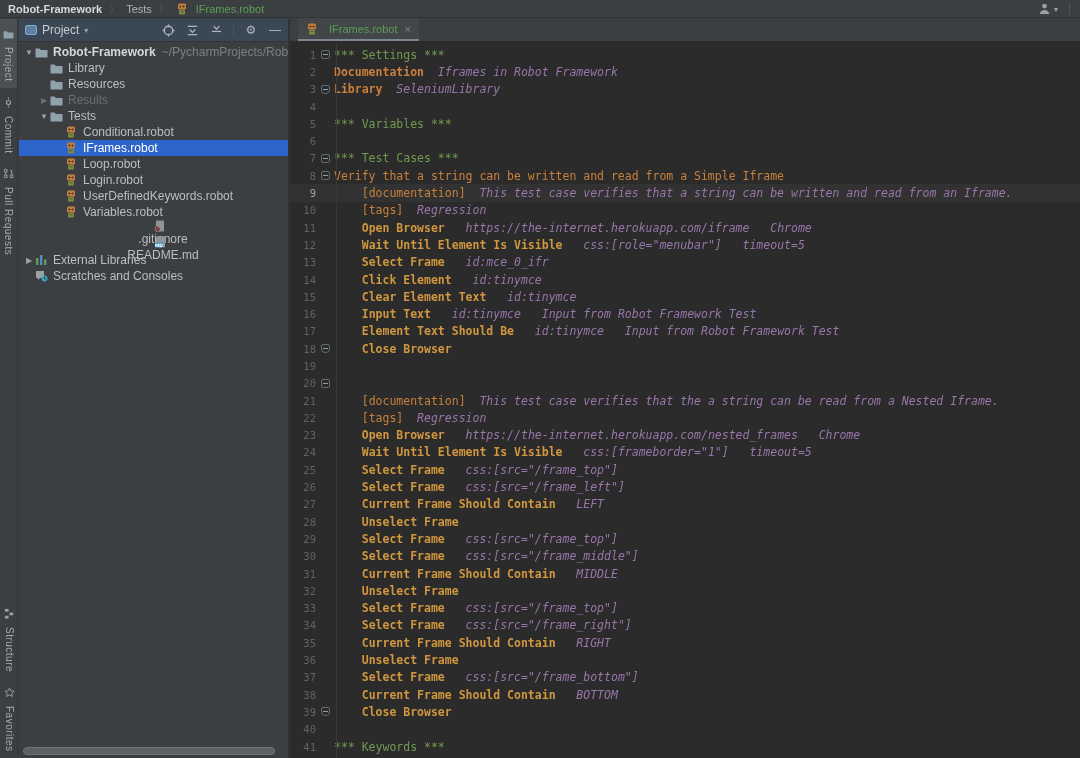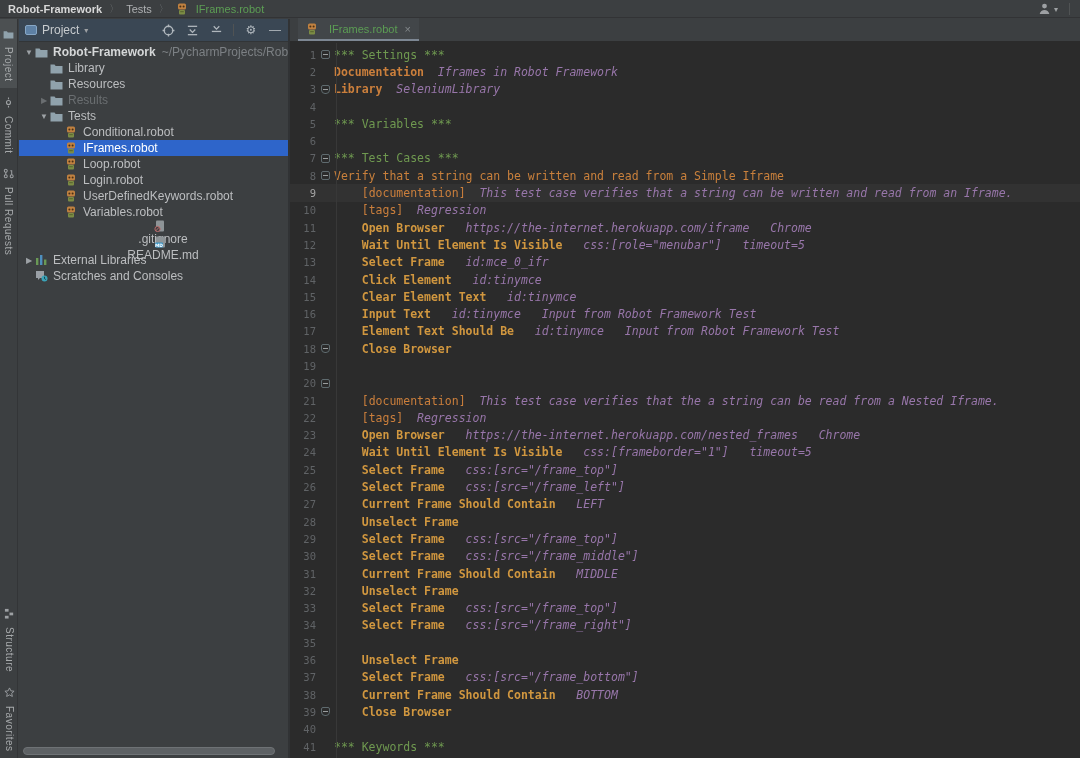--- a/index.html
+++ b/index.html
@@ -561,20 +561,21 @@
             <div class="code"><span>    </span><span class="kw">Select Frame</span><span class="arg">   css:[src="/frame_top"]</span></div>
           </div>
           <div class="cl">
             <div class="ln">34</div>
             <div class="foldc"></div>
             <div class="code"><span>    </span><span class="kw">Select Frame</span><span class="arg">   css:[src="/frame_right"]</span></div>
           </div>
           <div class="cl">
             <div class="ln">35</div>
             <div class="foldc"></div>
+            <div class="code"><span>    </span><span class="kw">Current Frame Should Contain</span><span class="arg">   RIGHT</span></div>
           </div>
           <div class="cl">
             <div class="ln">36</div>
             <div class="foldc"></div>
             <div class="code"><span>    </span><span class="kw">Unselect Frame</span></div>
           </div>
           <div class="cl">
             <div class="ln">37</div>
             <div class="foldc"></div>
             <div class="code"><span>    </span><span class="kw">Select Frame</span><span class="arg">   css:[src="/frame_bottom"]</span></div>

